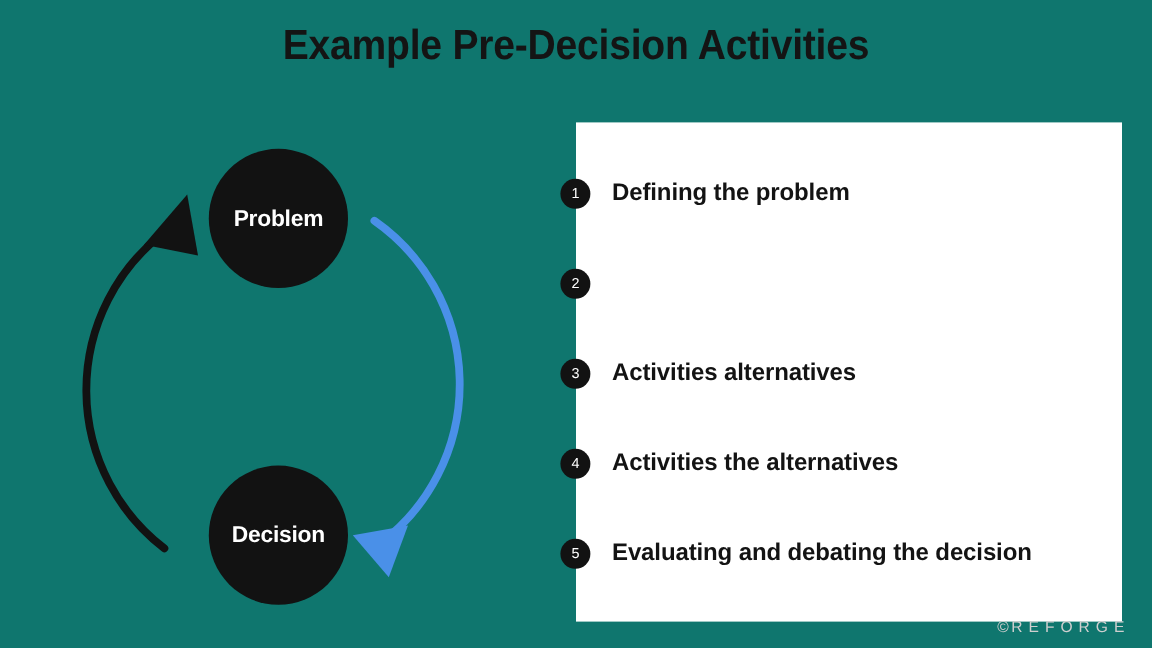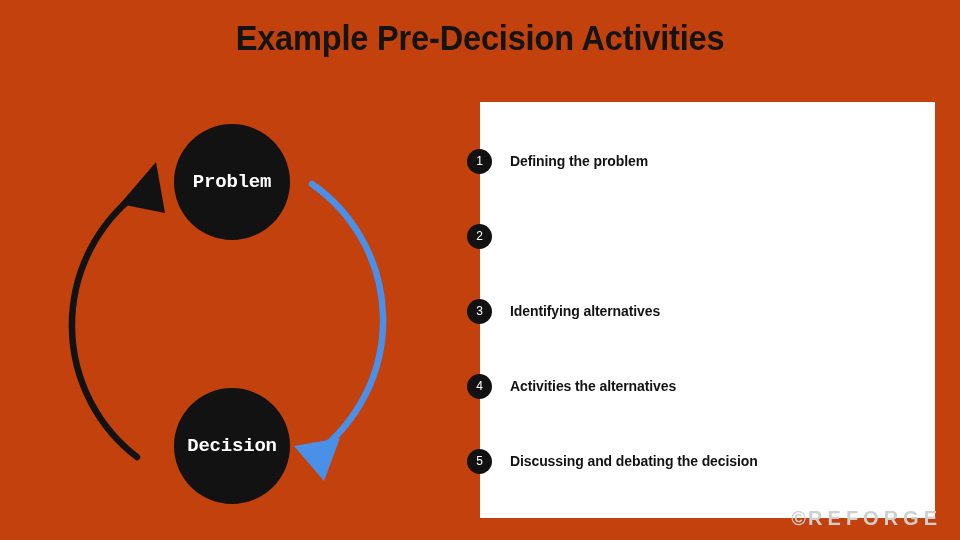--- a/index.html
+++ b/index.html
@@ -11,21 +11,21 @@
     height: 540px;
     background: #f1f1f1;
     font-family: "Liberation Sans", sans-serif;
     overflow: hidden;
     position: relative;
   }
   #stage {
     position: relative;
     width: 960px;
     height: 540px;
-    background: #c2410c;
+    background: #0f766e;
   }
 
   
   .slide-title {
     position: absolute;
     left: 0;
     top: 18px;
     width: 960px;
     text-align: center;
     font-family: "Liberation Sans", sans-serif;
@@ -58,21 +58,21 @@
     width: 116px;
     height: 116px;
     border-radius: 50%;
     background: #121212;
     display: flex;
     align-items: center;
     justify-content: center;
   }
   .node-circle .node-label {
     color: #ffffff;
-    font-family: Liberation Mono, monospace;
+    font-family: Liberation Sans, sans-serif;
     font-size: 19px;
     font-weight: bold;
     letter-spacing: -0.2px;
     line-height: 1;
   }
   #node-problem {
     left: 144px;
     top: 24px;
   }
   #node-decision {
@@ -114,35 +114,35 @@
     font-size: 12px;
     font-weight: normal;
     display: flex;
     align-items: center;
     justify-content: center;
     line-height: 1;
   }
   .activity-text {
     margin-left: 18px;
     font-family: "Liberation Sans", sans-serif;
-    font-size: 14px;
+    font-size: 20px;
     font-weight: bold;
     color: #131313;
     letter-spacing: -0.1px;
     white-space: nowrap;
   }
 
   
   .watermark {
     position: absolute;
     right: 18px;
     bottom: 10px;
     font-family: "Liberation Sans", sans-serif;
-    font-size: 20px;
-    font-weight: bold;
+    font-size: 13px;
+    font-weight: normal;
     color: #cfcfcf;
     letter-spacing: 5px;
     white-space: nowrap;
     margin-top: 12px;
   }
   .watermark .wm-c {
     letter-spacing: 2px;
   }
 </style>
 </head>
@@ -184,31 +184,31 @@
       <span class="activity-badge">1</span>
       <span class="activity-text">Defining the problem</span>
     </div>
 
     <div class="activity-item" style="top:121px">
       <span class="activity-badge">2</span>
     </div>
 
     <div class="activity-item" style="top:196px">
       <span class="activity-badge">3</span>
-      <span class="activity-text">Identifying alternatives</span>
+      <span class="activity-text">Activities alternatives</span>
     </div>
 
     <div class="activity-item" style="top:271px">
       <span class="activity-badge">4</span>
       <span class="activity-text">Activities the alternatives</span>
     </div>
 
     <div class="activity-item" style="top:346px">
       <span class="activity-badge">5</span>
-      <span class="activity-text">Discussing and debating the decision</span>
+      <span class="activity-text">Evaluating and debating the decision</span>
     </div>
   </div>
 
   <div class="watermark">
     <span class="wm-c">©</span><span>REFORGE</span>
   </div>
 
 </div>
 
 </body></html>

